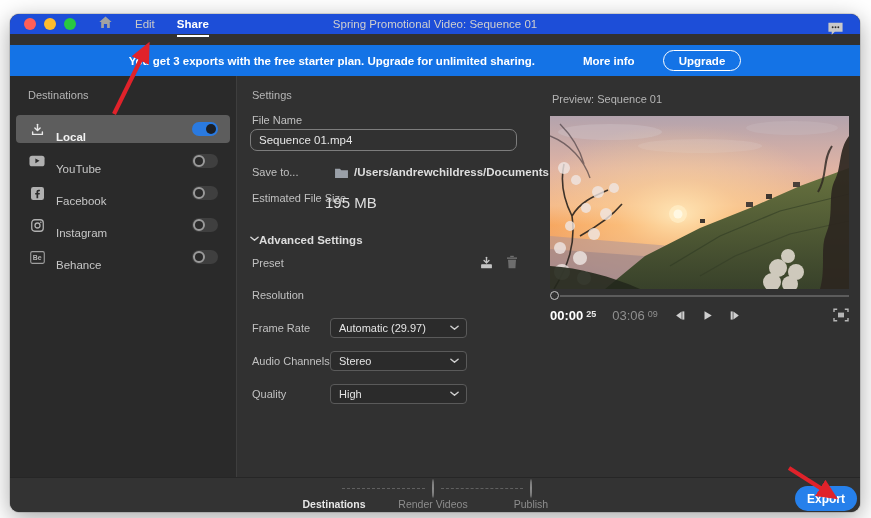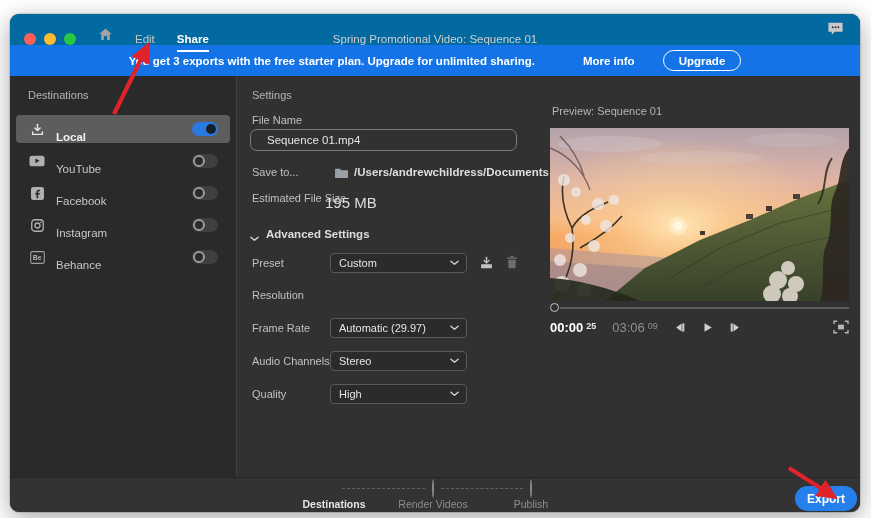--- a/index.html
+++ b/index.html
@@ -4,22 +4,22 @@
 <style>
   * { margin:0; padding:0; box-sizing:border-box; }
   html,body { width:871px; height:518px; background:#ffffff; font-family:"Liberation Sans","DejaVu Sans",sans-serif; }
   .page { position:relative; width:871px; height:518px; overflow:hidden; }
 
   .window { position:absolute; left:10px; top:14px; width:850px; height:498px;
             background:#313131; border-radius:9px; overflow:hidden;
             box-shadow:0 6px 24px rgba(0,0,0,.35), 0 0 0 1px rgba(0,0,0,.12); }
 
   
-  .titlebar { position:absolute; left:0; top:0; right:0; height:31px; background:#0369a1;
-              display:flex; align-items:flex-end; z-index:5; }
+  .titlebar { position:absolute; left:0; top:0; right:0; height:20px; background:#1d4ed8;
+              display:flex; align-items:center; z-index:5; }
   .lights { display:flex; gap:8px; margin-left:14px; }
   .light { width:12px; height:12px; border-radius:50%; display:inline-block; }
   .light.red { background:#ff5f57; } .light.yellow { background:#febc2e; } .light.green { background:#28c840; }
   .home-btn { margin-left:22px; display:flex; align-items:center; }
   .menu-item { position:relative; margin-left:22px; font-size:11.5px; color:#c9c9c9; cursor:default; }
   .menu-item.active { color:#ffffff; font-weight:700; }
   .menu-item.active::after { content:""; position:absolute; left:0; right:0; bottom:-7px; height:2px; background:#ffffff; }
   .win-title { position:absolute; left:50%; transform:translateX(-50%); font-size:11.5px; color:#cfcfcf; white-space:nowrap; }
   .comment-btn { position:absolute; right:16px; top:7px; }
 
@@ -48,38 +48,38 @@
                       border:2px solid #9a9a9a; background:#2a2a2a; }
   .toggle.on { background:#2a7ae0; }
   .toggle.on .knob { position:absolute; right:2px; top:2px; width:10px; height:10px; border-radius:50%; background:#1b1f26; }
 
   
   .settings { position:absolute; left:228px; top:62px; width:302px; bottom:35px; }
   .settings .heading { position:absolute; left:14px; top:13px; font-size:11px; color:#b5b5b5; }
   .fn-label { position:absolute; left:14px; top:38px; font-size:11px; color:#c0c0c0; }
   .fn-input { position:absolute; left:12px; top:53px; width:267px; height:22px; background:#313131;
               border:1px solid #7d7d7d; border-radius:7px; color:#e6e6e6; font-size:11.5px;
-              padding:0 16px; font-family:inherit; }
+              padding:0 8px; font-family:inherit; }
   .saveto-label { position:absolute; left:14px; top:90px; font-size:11px; color:#c0c0c0; }
   .folder-btn { position:absolute; left:96px; top:89px; cursor:pointer; }
   .saveto-value { position:absolute; left:116px; top:90px; font-size:11.5px; color:#dedede; font-weight:600; }
   .est-label { position:absolute; left:14px; top:116px; font-size:11px; color:#c0c0c0; }
   .est-value { position:absolute; left:87px; top:118px; font-size:15px; color:#dedede; }
-  .adv-header { position:absolute; left:12px; top:152px; display:flex; align-items:flex-start; gap:7px; cursor:pointer; }
+  .adv-header { position:absolute; left:12px; top:152px; display:flex; align-items:flex-end; cursor:pointer; }
   .adv-label { font-size:11.5px; color:#dcdcdc; font-weight:600; }
   .field-label { position:absolute; left:14px; font-size:11px; color:#c0c0c0; line-height:20px; }
   .dropdown { position:absolute; left:92px; width:137px; height:20px; background:#2b2b2b;
               border:1px solid #5a5a5a; border-radius:4px; display:flex; align-items:center; cursor:pointer; }
   .dropdown .dd-value { flex:1; font-size:11px; color:#e4e4e4; padding-left:8px; white-space:nowrap; overflow:hidden; }
   .dropdown .dd-chevron { margin-right:7px; display:flex; }
   .dropdown.focused { box-shadow:0 0 0 1.5px #2f8ee8; }
   .mini-icon-btn { position:absolute; cursor:pointer; display:flex; }
 
   
-  .preview { position:absolute; left:530px; top:78px; width:310px; bottom:35px; }
+  .preview { position:absolute; left:530px; top:66px; width:310px; bottom:35px; }
   .preview .heading { position:absolute; left:12px; top:13px; font-size:11px; color:#b5b5b5; }
   .video-frame { position:absolute; left:10px; top:36px; width:299px; height:173px; overflow:hidden; background:#000; }
   .scrubber { position:absolute; left:10px; top:210px; width:299px; height:12px; cursor:pointer; }
   .scrub-line { position:absolute; left:10px; right:0; top:5px; height:2px; background:#5c5c5c; }
   .playhead { position:absolute; left:0; top:1px; width:9px; height:9px; border:1.6px solid #c4c4c4;
               border-radius:50%; background:transparent; cursor:grab; }
   .transport { position:absolute; left:10px; top:226px; width:299px; height:18px; display:flex; align-items:center; }
   .tc-cur { font-size:13px; font-weight:700; color:#ffffff; }
   .tc-cur-fr { font-size:9px; font-weight:700; color:#e8e8e8; margin-left:3px; position:relative; top:-1px; }
   .tc-dur { font-size:13px; color:#8f8f8f; margin-left:16px; }
@@ -236,28 +236,20 @@
       <div class="adv-header">
         <span>
           <svg width="9" height="6" viewBox="0 0 10 6" fill="none">
               <path d="M1 1l4 3.4L9 1" stroke="#d5d5d5" stroke-width="1.6" stroke-linecap="round" stroke-linejoin="round"></path>
             </svg>
         </span>
         <span class="adv-label">Advanced Settings</span>
       </div>
 
       <div class="field-label" style="top:177px">Preset</div>
-      <div class="dropdown" style="top:177px">
-        <span class="dd-value">Custom</span>
-        <span class="dd-chevron">
-          <svg width="9" height="6" viewBox="0 0 10 6" fill="none">
-              <path d="M1 1l4 3.4L9 1" stroke="#cfcfcf" stroke-width="1.6" stroke-linecap="round" stroke-linejoin="round"></path>
-            </svg>
-        </span>
-      </div>
       <span class="mini-icon-btn" style="left:241px; top:179px">
         <svg width="15" height="15" viewBox="0 0 16 16" fill="none" stroke="#c4c4c4" stroke-width="1.5" stroke-linecap="round" stroke-linejoin="round">
           <path d="M8 2.5v5.8"></path>
             <path d="M5.4 5.8L8 8.4l2.6-2.6"></path>
             <path d="M3 10.5h10v3H3z" fill="#c4c4c4"></path>
         </svg>
       </span>
       <span class="mini-icon-btn" style="left:268px; top:179px">
         <svg width="12" height="14" viewBox="0 0 12 14" fill="#6d6d6d">
           <rect x="1" y="2.4" width="10" height="1.5"></rect>

